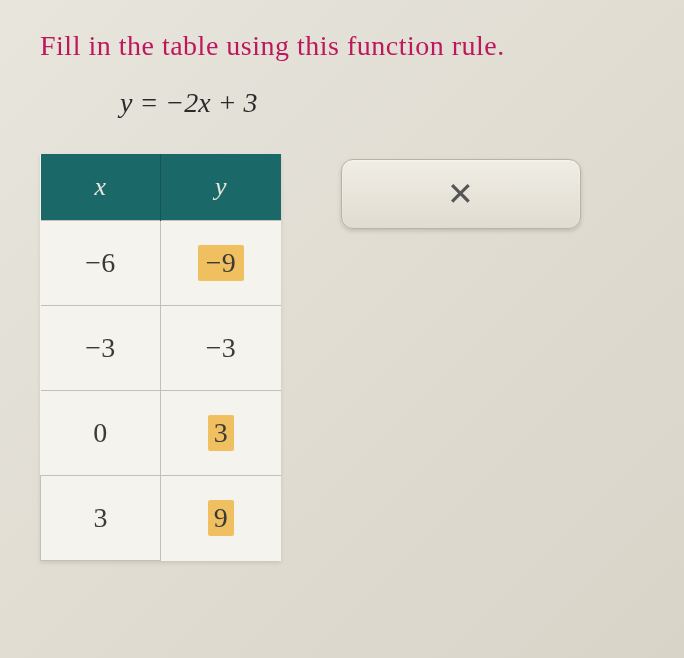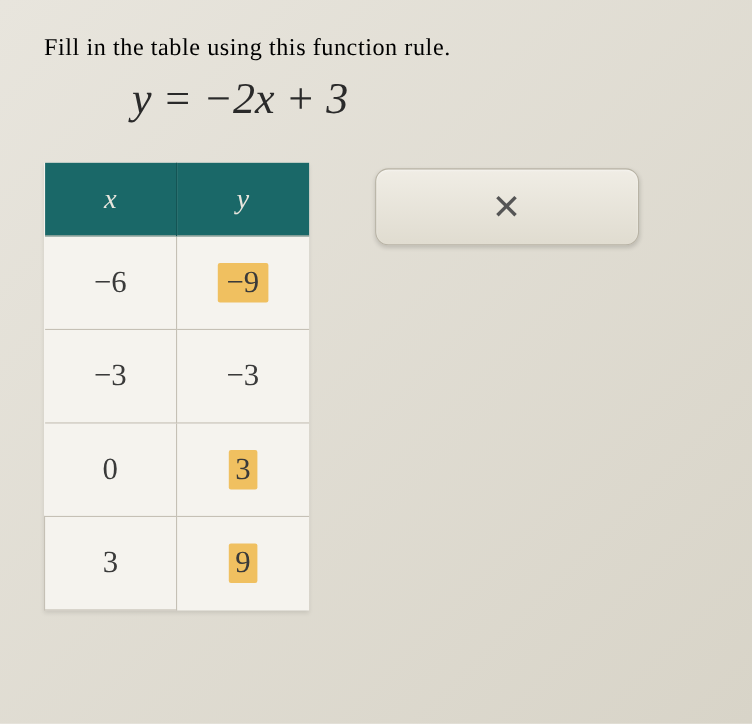--- a/index.html
+++ b/index.html
@@ -6,28 +6,28 @@
     body {
       width: 684px;
       height: 658px;
       background: linear-gradient(135deg, #e8e5dd 0%, #d8d4c8 100%);
       font-family: Georgia, 'Times New Roman', serif;
       padding: 30px 40px;
       position: relative;
       overflow: hidden;
     }
     .instruction {
-      font-size: 22px;
-      color: #000000;
-      margin-bottom: 10px;
+      font-size: 28px;
+      color: #be185d;
+      margin-bottom: 25px;
       font-weight: 400;
       letter-spacing: 0.5px;
     }
     .equation {
-      font-size: 40px;
+      font-size: 28px;
       font-style: italic;
       color: #2a2a2a;
       margin-left: 80px;
       margin-bottom: 35px;
       font-family: Georgia, serif;
     }
     .content-row {
       display: flex;
       align-items: flex-start;
       gap: 60px;

